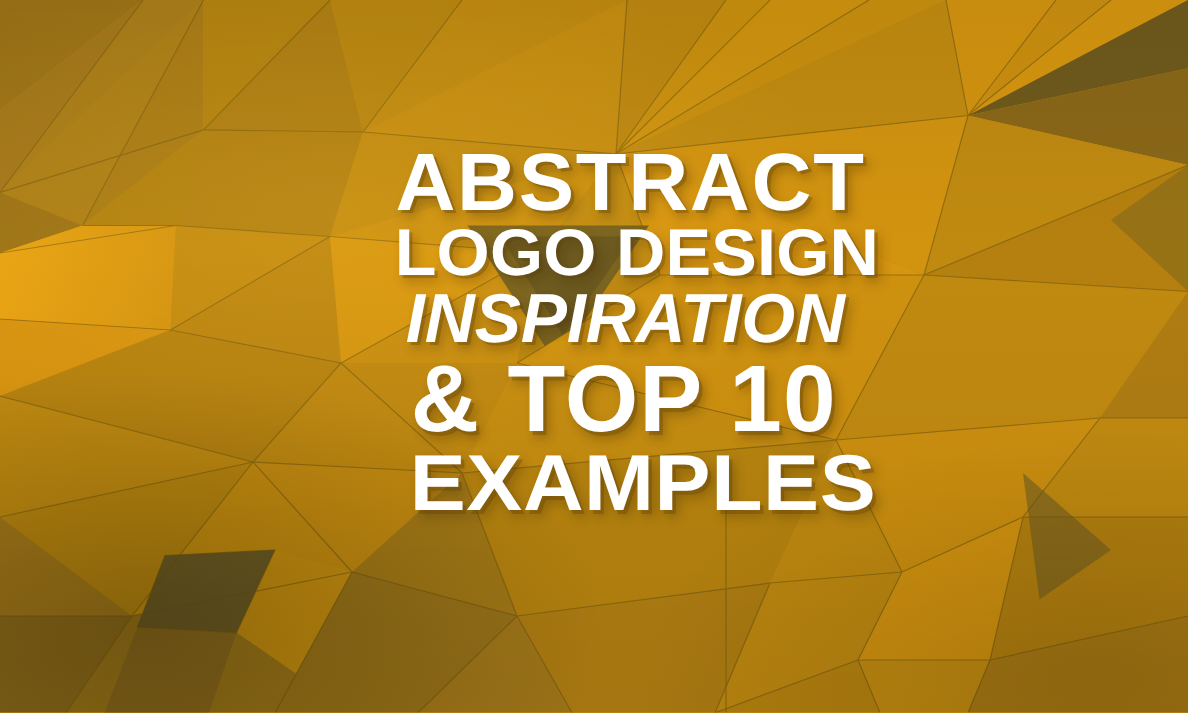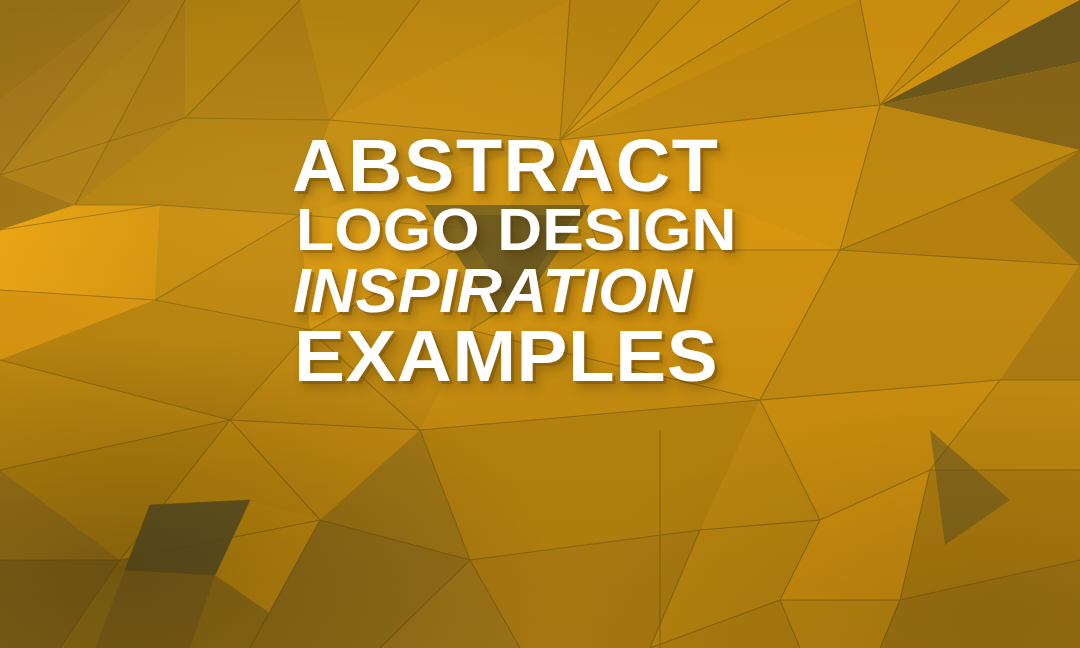--- a/index.html
+++ b/index.html
@@ -27,24 +27,25 @@
     position:absolute; inset:0;
     pointer-events:none;
     background:
       radial-gradient(ellipse 70% 60% at 28% 30%, rgba(255,200,60,0.16), rgba(0,0,0,0) 62%),
       radial-gradient(ellipse 60% 55% at 12% 88%, rgba(40,30,0,0.30), rgba(0,0,0,0) 65%),
       radial-gradient(ellipse 55% 50% at 92% 95%, rgba(40,30,0,0.16), rgba(0,0,0,0) 70%),
       linear-gradient(180deg, rgba(0,0,0,0.05), rgba(0,0,0,0.00) 35%, rgba(0,0,0,0.07));
   }
   #headline {
     position:absolute;
-    left:292px;
+    left:308px;
     top:132px;
     width:520px;
     z-index:5;
+    text-align:center;
   }
   .line {
     color:#ffffff;
     font-weight:bold;
     text-transform:uppercase;
     white-space:nowrap;
     letter-spacing:-0.5px;
     text-shadow:
       3px 3px 0 rgba(90,60,10,0.30),
       5px 6px 10px rgba(60,40,5,0.32);
@@ -271,16 +272,17 @@
       <path d="M660,430 L660,648"></path>
     </g>
   </svg>
 
   <div id="light-overlay"></div>
 
   <div id="headline">
     <div class="line l1">ABSTRACT</div>
     <div class="line l2">LOGO DESIGN</div>
     <div class="line l3">INSPIRATION</div>
+    <div class="line l4">&amp; TOP 10</div>
     <div class="line l5">EXAMPLES</div>
   </div>
 
 </div>
 
 </body></html>

